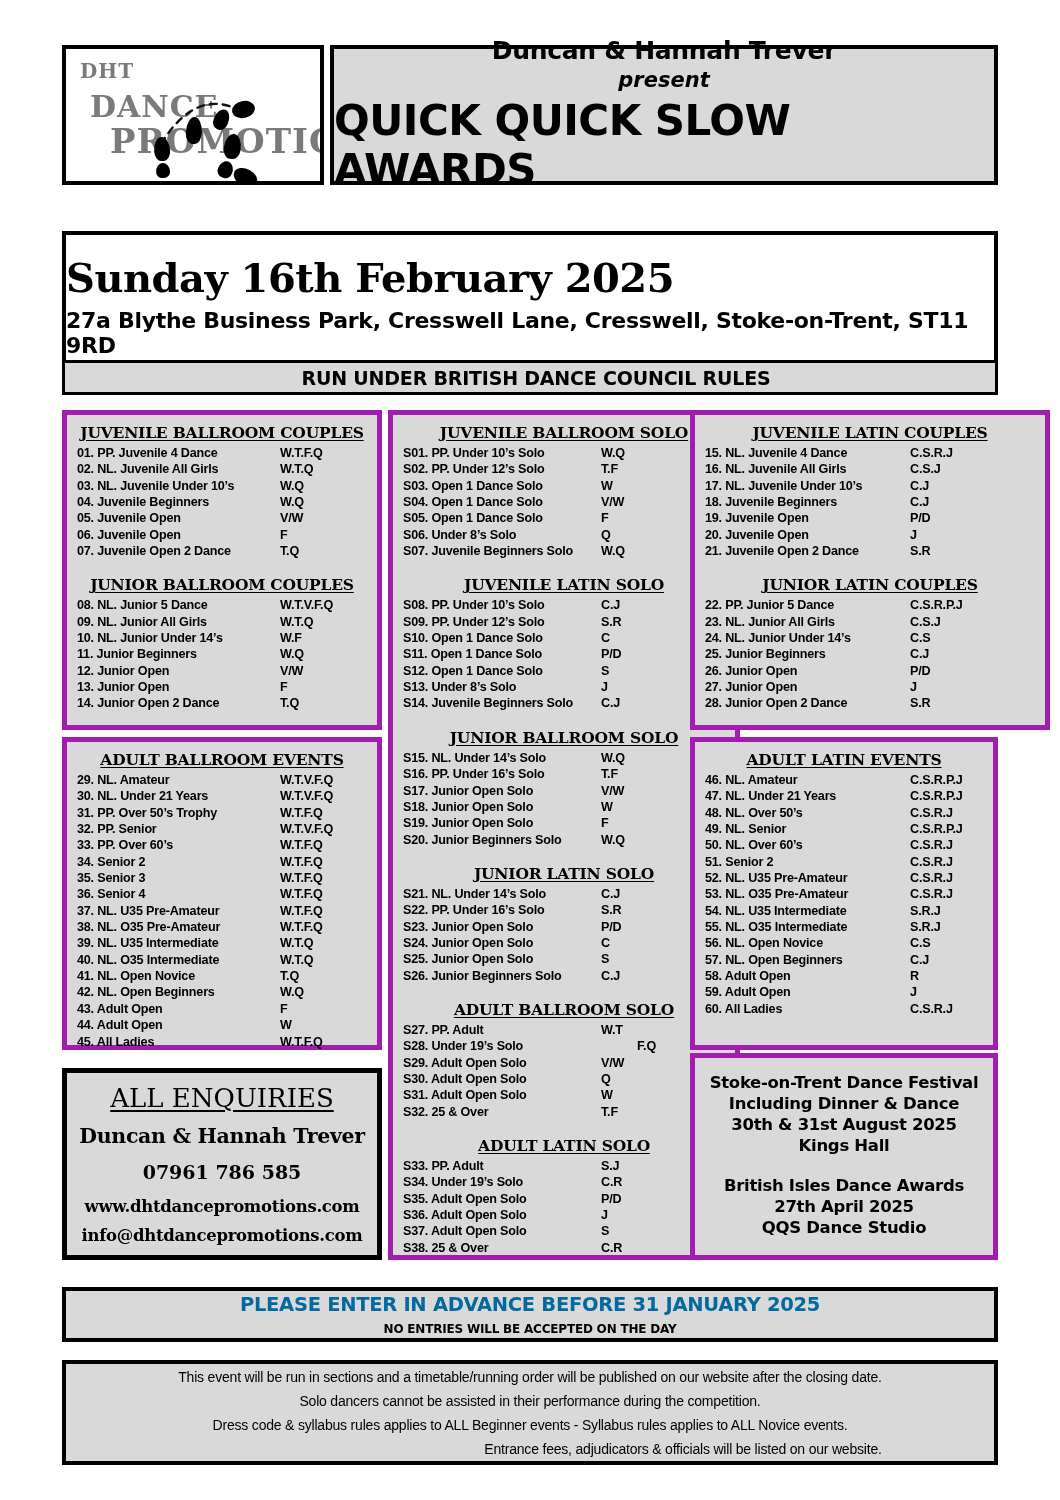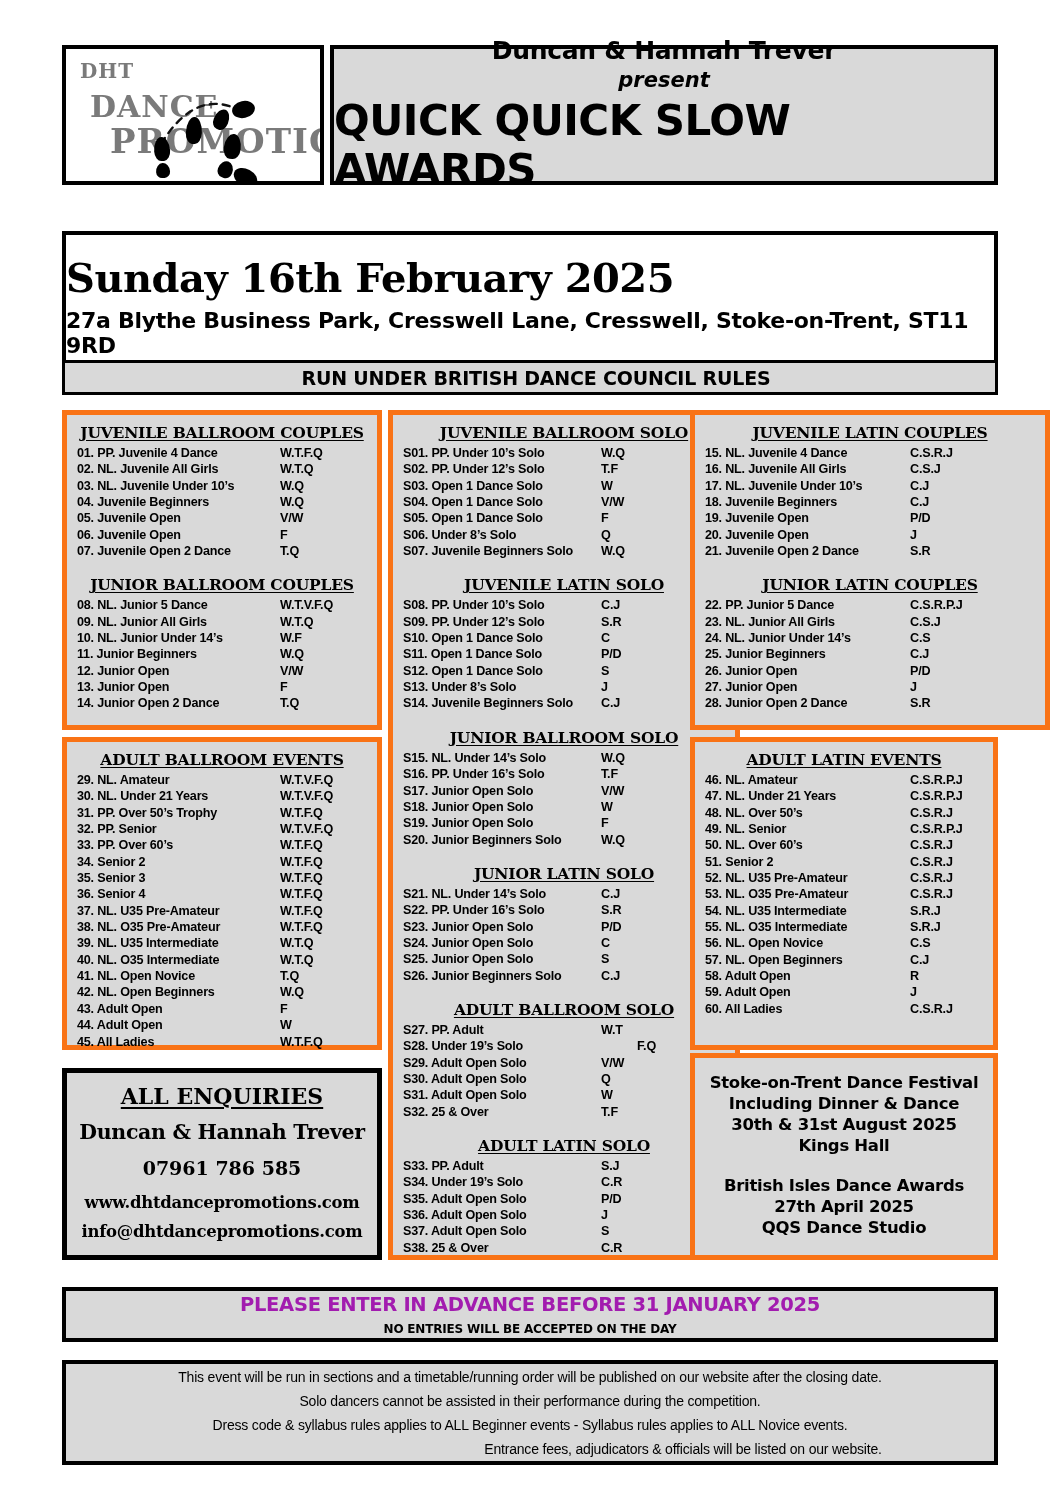--- a/index.html
+++ b/index.html
@@ -125,21 +125,21 @@
   #rules-text {
     font-family: "DejaVu Sans", sans-serif;
     font-weight: bold;
     font-size: 19px;
     letter-spacing: -0.2px;
   }
 
   
   .evbox {
     position: absolute;
-    border: 5px solid #f97316;
+    border: 5px solid #a21caf;
     background: #d9d9d9;
     box-sizing: border-box;
     padding: 5px 10px 8px 10px;
   }
   .sect-title {
     text-align: center;
     font-family: "DejaVu Serif", serif;
     font-weight: bold;
     font-size: 15.5px;
     text-decoration: underline;
@@ -182,22 +182,22 @@
   
   #box-enquiries {
     border: 5px solid #000;
     background: #d9d9d9;
     display: flex; flex-direction: column;
     align-items: center; justify-content: flex-start;
     padding-top: 10px;
   }
   #enq-title {
     font-family: "DejaVu Serif", serif;
-    font-weight: bold;
-    font-size: 22px;
+    font-weight: normal;
+    font-size: 26px;
     text-decoration: underline;
     text-underline-offset: 3px;
   }
   #enq-names {
     font-family: "DejaVu Serif", serif;
     font-weight: bold;
     font-size: 20.5px;
     margin-top: 11px;
     letter-spacing: -0.3px;
   }
@@ -772,21 +772,21 @@
       </div>
     <div class="fut-gap"></div>
     <div id="fut-g2">
         <div class="fut-line">British Isles Dance Awards</div>
         <div class="fut-line">27th April 2025</div>
         <div class="fut-line">QQS Dance Studio</div>
       </div>
   </div>
 
   <div class="box" id="advance-box">
-    <div id="advance-main" style="color: #a21caf;">PLEASE ENTER IN ADVANCE BEFORE 31 JANUARY 2025</div>
+    <div id="advance-main" style="color: #0369a1;">PLEASE ENTER IN ADVANCE BEFORE 31 JANUARY 2025</div>
     <div id="advance-sub">NO ENTRIES WILL BE ACCEPTED ON THE DAY</div>
   </div>
 
   <div class="box" id="footer-box">
     <div id="footer-lines">
         <div class="foot-line" style="text-align: center;">This event will be run in sections and a timetable/running order will be published on our website after the closing date.</div>
         <div class="foot-line" style="text-align: center;">Solo dancers cannot be assisted in their performance during the competition.</div>
         <div class="foot-line" style="text-align: center;">Dress code &amp; syllabus rules applies to ALL Beginner events - Syllabus rules applies to ALL Novice events.</div>
         <div class="foot-line" style="text-align: right;">Entrance fees, adjudicators &amp; officials will be listed on our website.</div>
       </div>

